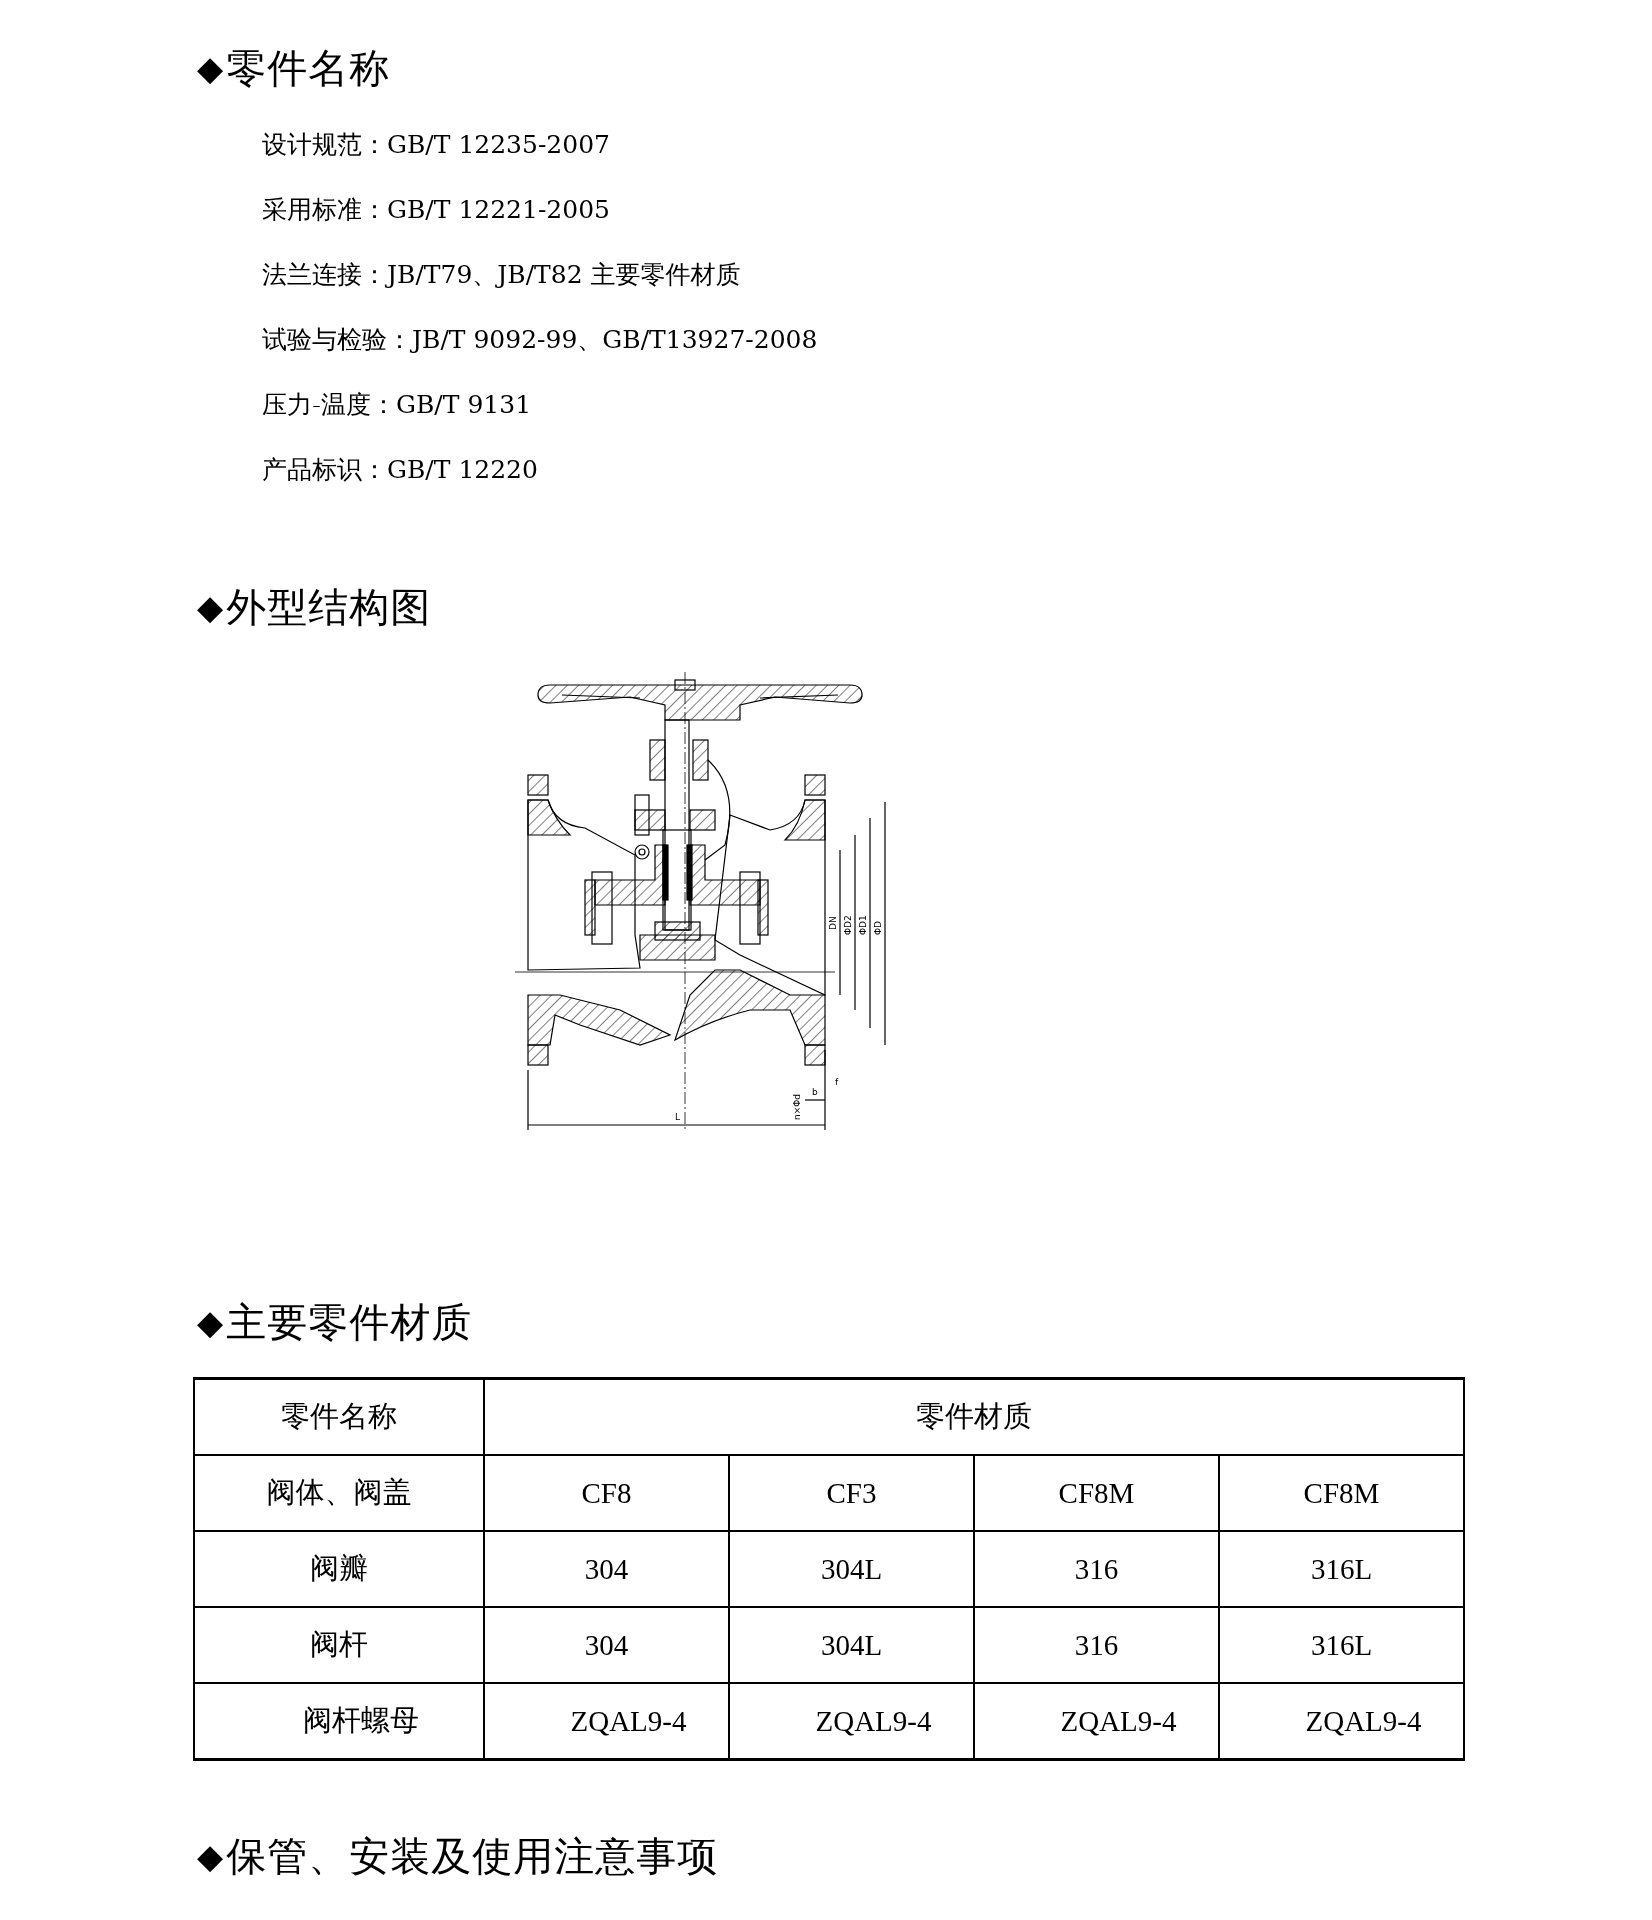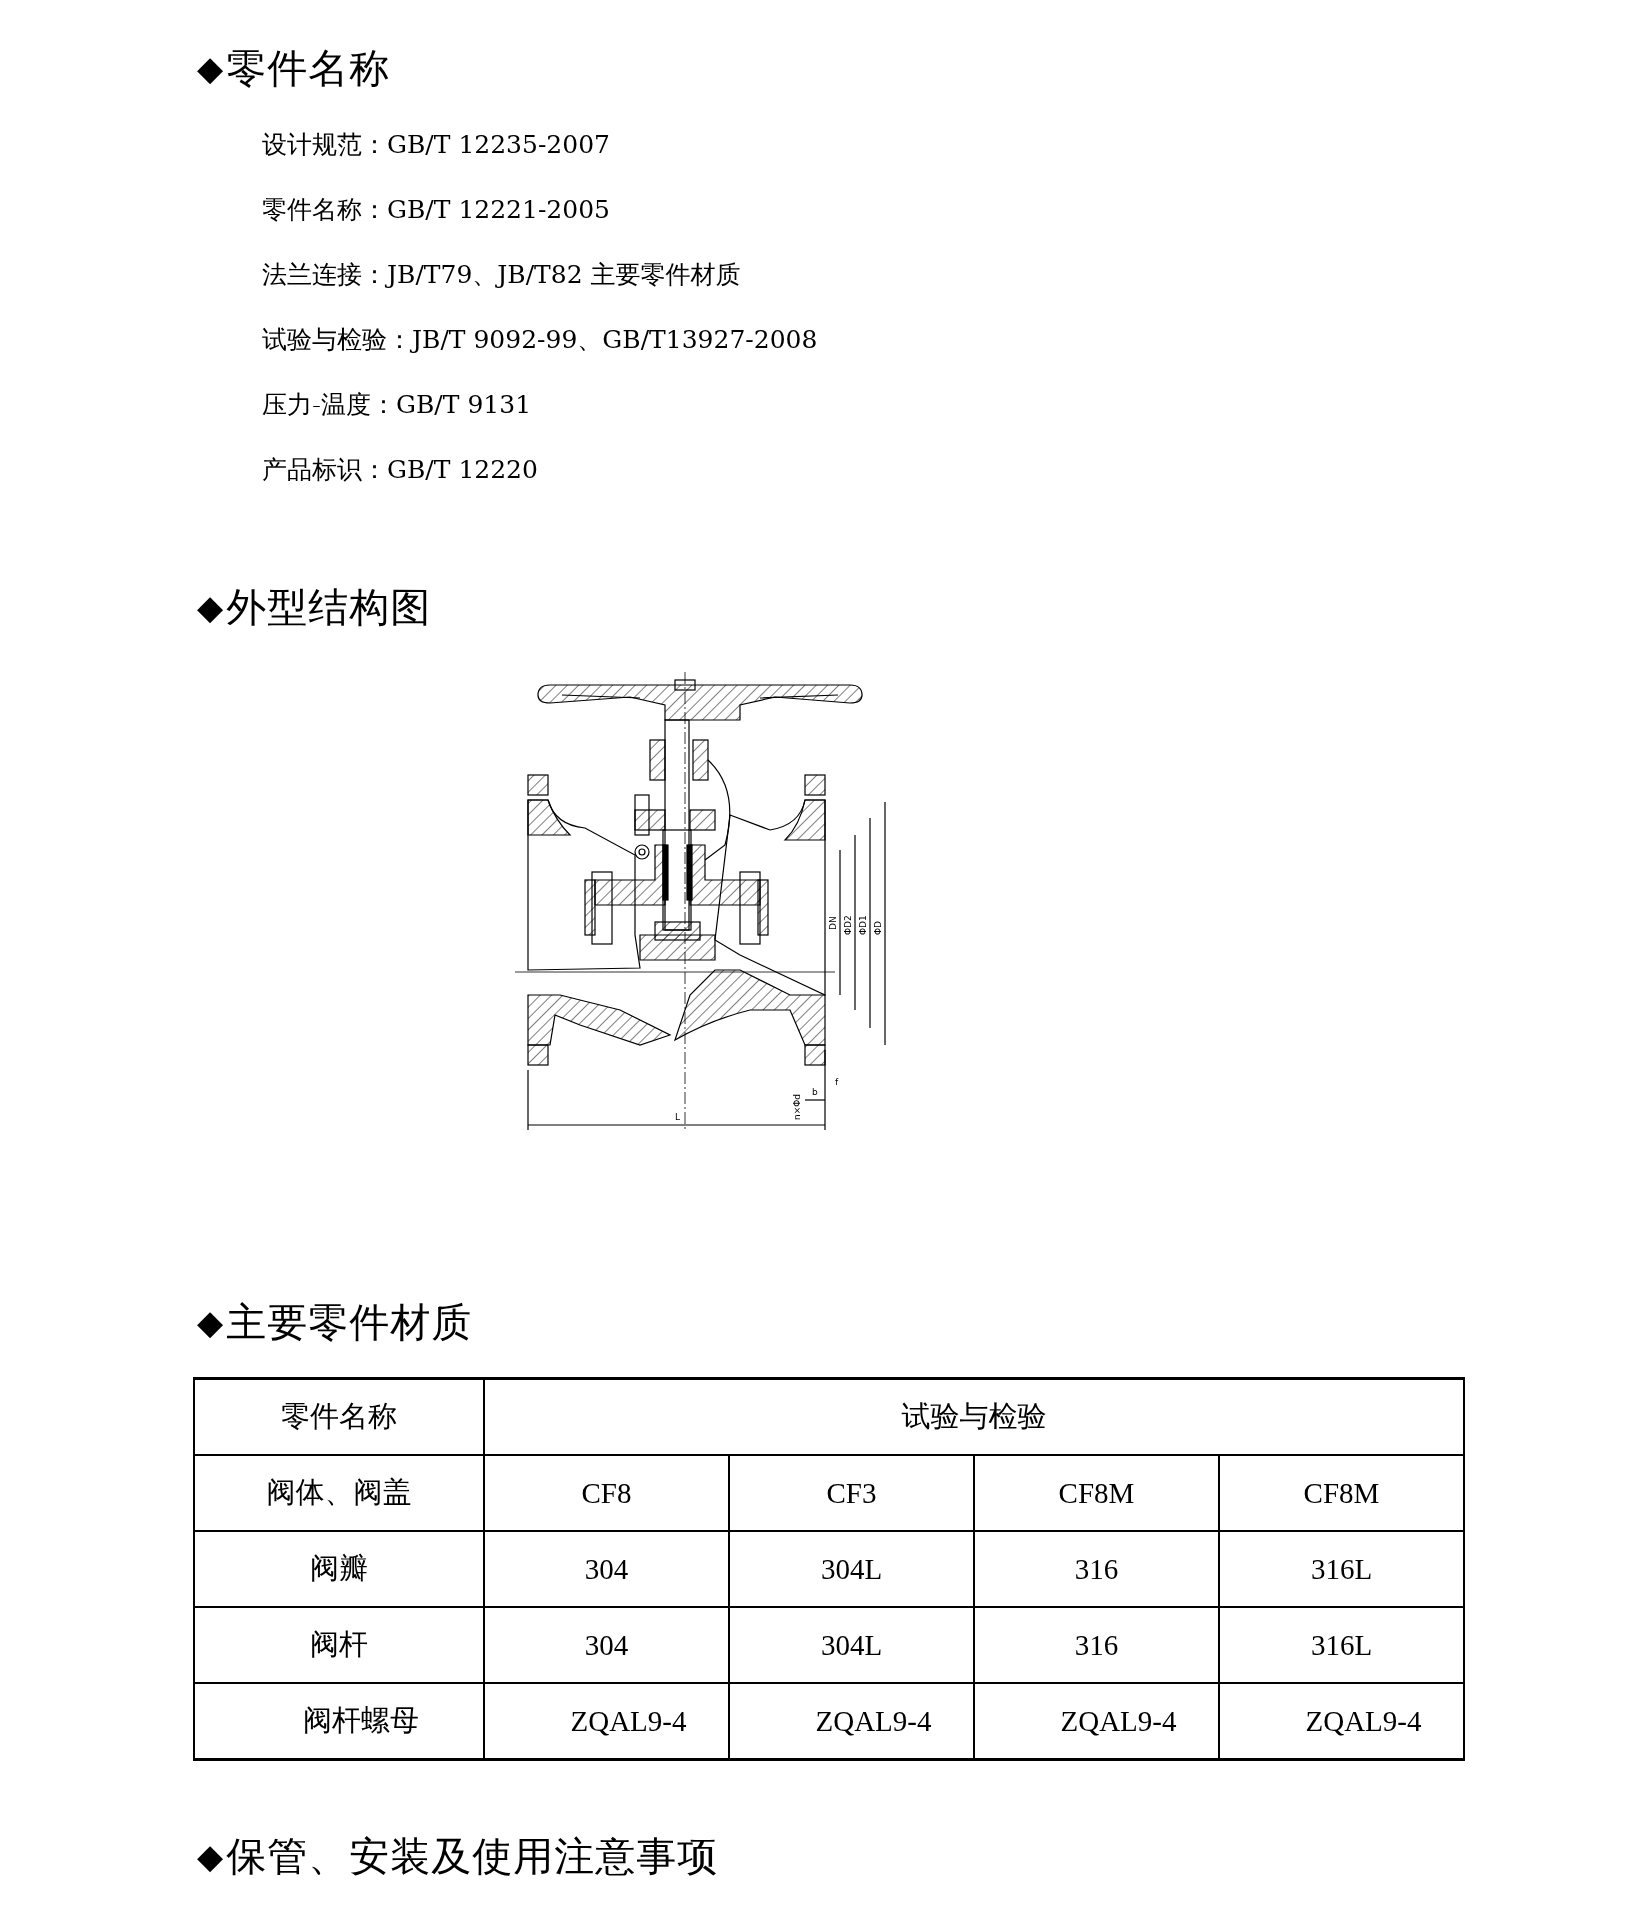--- a/index.html
+++ b/index.html
@@ -24,21 +24,21 @@
 <body>
 
 <div class="heading" style="top:44px;">
   <span class="diamond">◆</span><span>零件名称</span>
 </div>
 
 <div class="std-line" style="top:127px;">
   <span class="label">设计规范：</span><span>GB/T 12235-2007</span>
 </div>
 <div class="std-line" style="top:192px;">
-  <span class="label">零件名称：</span><span>GB/T 12221-2005</span>
+  <span class="label">采用标准：</span><span>GB/T 12221-2005</span>
 </div>
 <div class="std-line" style="top:257px;">
   <span class="label">法兰连接：</span><span>JB/T79、JB/T82 主要零件材质</span>
 </div>
 <div class="std-line" style="top:322px;">
   <span class="label">试验与检验：</span><span>JB/T 9092-99、GB/T13927-2008</span>
 </div>
 <div class="std-line" style="top:387px;">
   <span class="label">压力-温度：</span><span>GB/T 9131</span>
 </div>
@@ -134,21 +134,21 @@
   <colgroup>
     <col style="width:290px">
       <col style="width:245px">
       <col style="width:245px">
       <col style="width:245px">
       <col style="width:245px">
   </colgroup>
   <tbody>
       <tr>
     <td class="name">零件名称</td>
-    <td class="name" colspan="4">试验与检验</td>
+    <td class="name" colspan="4">零件材质</td>
   </tr>
   <tr>
     <td class="name">阀体、阀盖</td>
     <td>CF8</td>
     <td>CF3</td>
     <td>CF8M</td>
     <td>CF8M</td>
   </tr>
   <tr>
     <td class="name">阀瓣</td>

